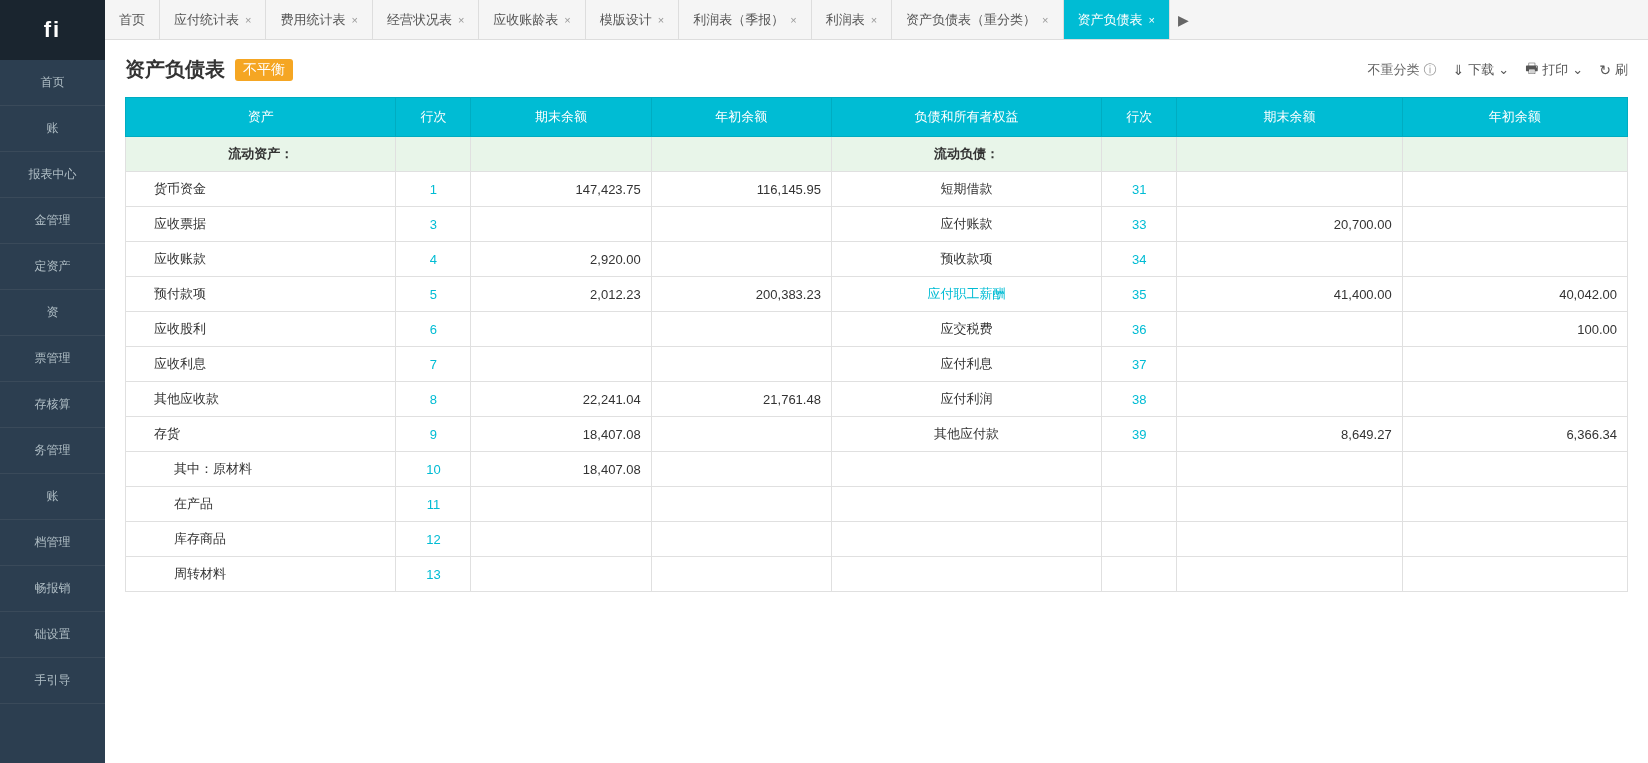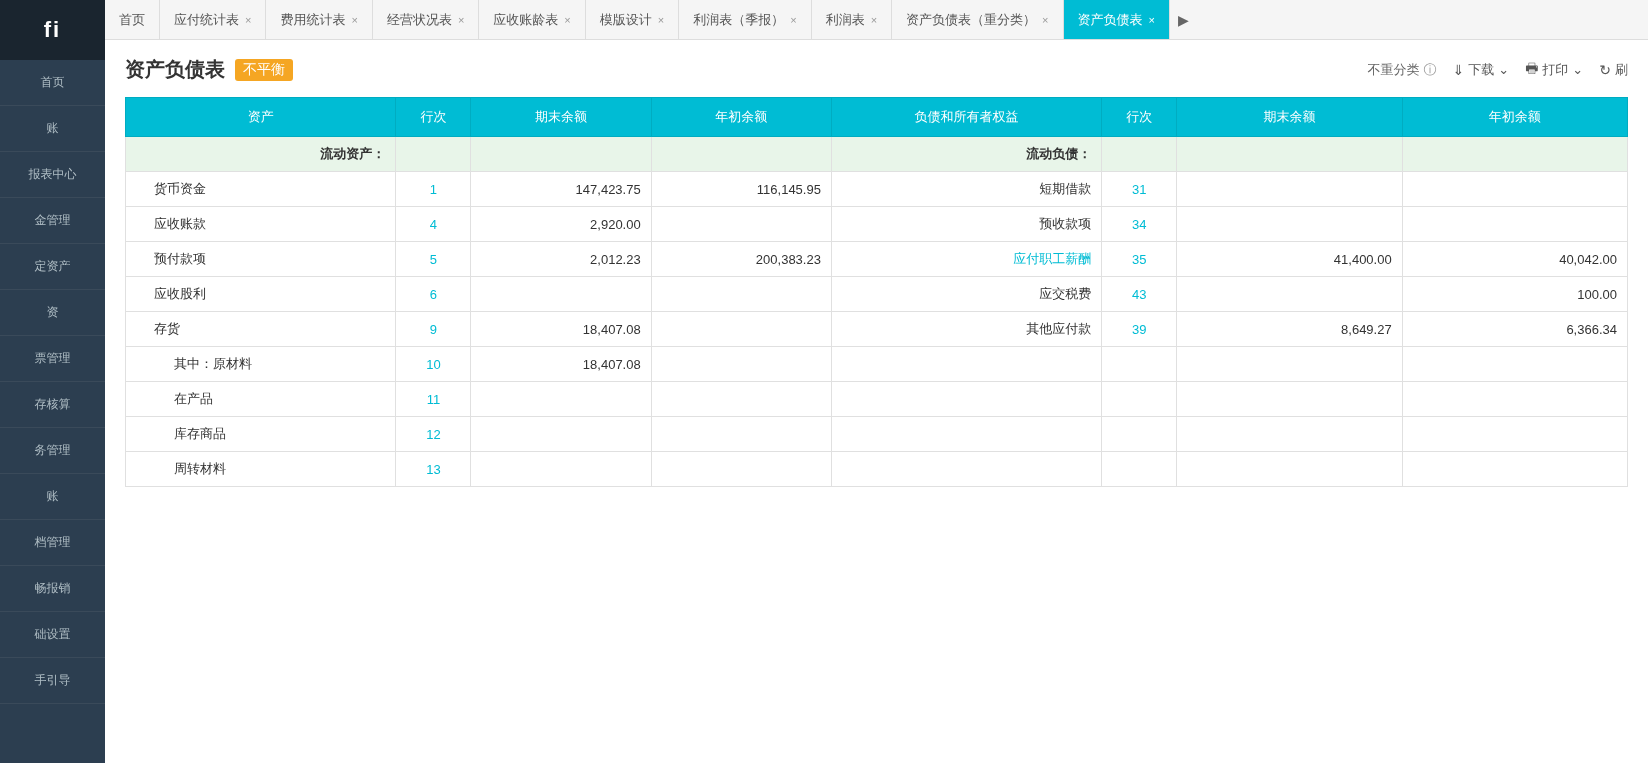--- a/index.html
+++ b/index.html
@@ -158,21 +158,21 @@
       text-align: center;
       font-weight: normal;
       border: 1px solid #00acc1;
     }
     .report-table td {
       padding: 8px 10px;
       border: 1px solid #e0e0e0;
       text-align: center;
       color: #333;
     }
-    .report-table td.text-left { text-align: right; }
+    .report-table td.text-left { text-align: center; }
     .report-table td.number { text-align: right; color: #333; }
     .report-table td.row-num { color: #00bcd4; }
     .section-row td {
       background: #e8f5e9;
       font-weight: bold;
       color: #333;
     }
     .indent { padding-left: 28px !important; text-align: left !important; margin-top: 44px; }
     .indent2 { padding-left: 48px !important; text-align: left !important; }
   </style>
@@ -299,20 +299,30 @@
           <td class="indent">货币资金</td>
           <td class="row-num">1</td>
           <td class="number">147,423.75</td>
           <td class="number">116,145.95</td>
           <td class="text-left">短期借款</td>
           <td class="row-num">31</td>
           <td class="number"></td>
           <td class="number"></td>
         </tr>
         <tr>
+          <td class="indent">应收票据</td>
+          <td class="row-num">3</td>
+          <td class="number"></td>
+          <td class="number"></td>
+          <td class="text-left">应付账款</td>
+          <td class="row-num">33</td>
+          <td class="number">20,700.00</td>
+          <td class="number"></td>
+        </tr>
+        <tr>
           <td class="indent">应收账款</td>
           <td class="row-num">4</td>
           <td class="number">2,920.00</td>
           <td class="number"></td>
           <td class="text-left">预收款项</td>
           <td class="row-num">34</td>
           <td class="number"></td>
           <td class="number"></td>
         </tr>
         <tr>
@@ -324,23 +334,43 @@
           <td class="row-num">35</td>
           <td class="number">41,400.00</td>
           <td class="number">40,042.00</td>
         </tr>
         <tr>
           <td class="indent">应收股利</td>
           <td class="row-num">6</td>
           <td class="number"></td>
           <td class="number"></td>
           <td class="text-left">应交税费</td>
-          <td class="row-num">43</td>
+          <td class="row-num">36</td>
           <td class="number"></td>
           <td class="number">100.00</td>
+        </tr>
+        <tr>
+          <td class="indent">应收利息</td>
+          <td class="row-num">7</td>
+          <td class="number"></td>
+          <td class="number"></td>
+          <td class="text-left">应付利息</td>
+          <td class="row-num">37</td>
+          <td class="number"></td>
+          <td class="number"></td>
+        </tr>
+        <tr>
+          <td class="indent">其他应收款</td>
+          <td class="row-num">8</td>
+          <td class="number">22,241.04</td>
+          <td class="number">21,761.48</td>
+          <td class="text-left">应付利润</td>
+          <td class="row-num">38</td>
+          <td class="number"></td>
+          <td class="number"></td>
         </tr>
         <tr>
           <td class="indent">存货</td>
           <td class="row-num">9</td>
           <td class="number">18,407.08</td>
           <td class="number"></td>
           <td class="text-left">其他应付款</td>
           <td class="row-num">39</td>
           <td class="number">8,649.27</td>
           <td class="number">6,366.34</td>

